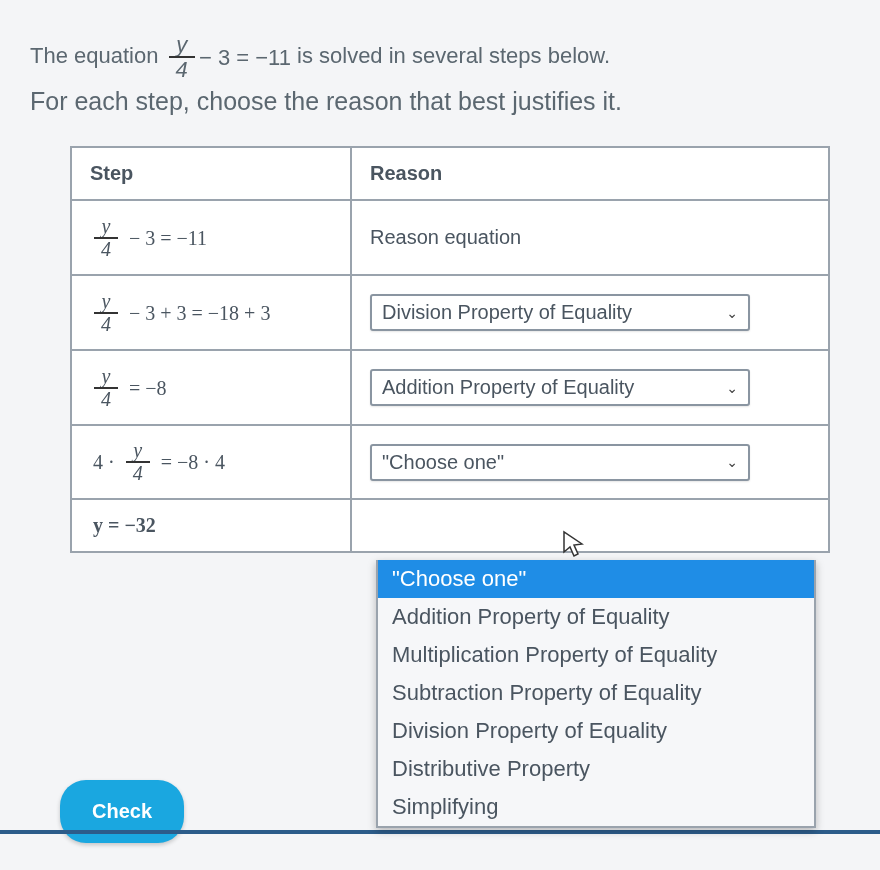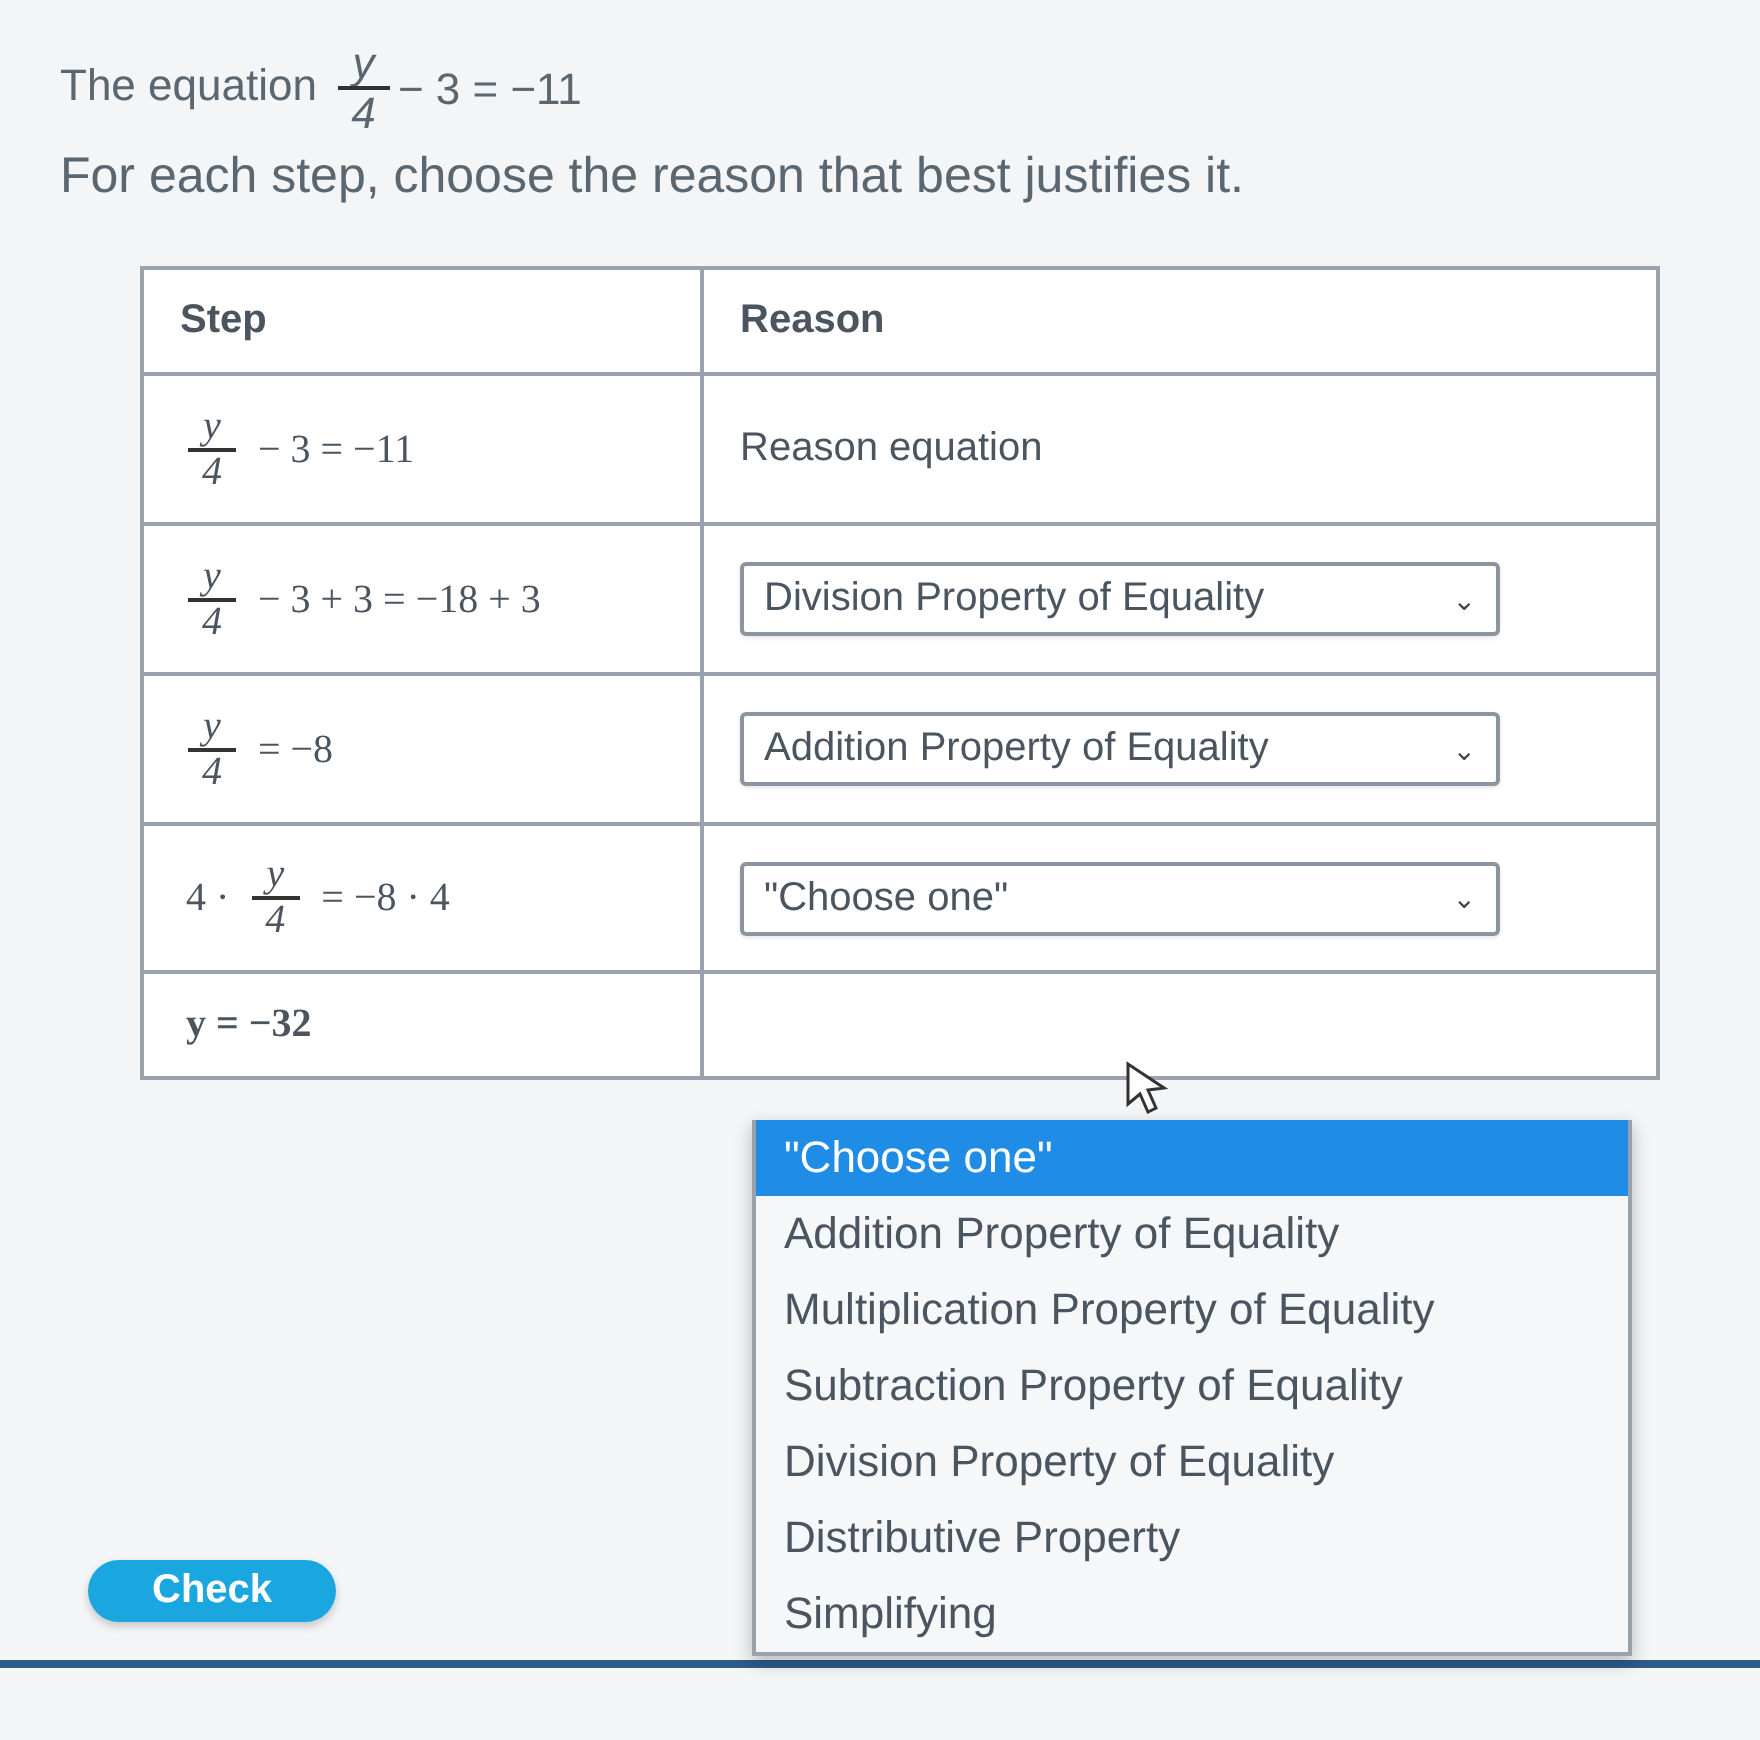--- a/index.html
+++ b/index.html
@@ -11,20 +11,21 @@
     font-family: Verdana, Geneva, sans-serif;
     background: #f4f5f7;
     color: #4a5560;
     position: relative;
   }
   .intro {
     font-size: 22px;
     line-height: 1.6;
     color: #5b6770;
     margin-bottom: 6px;
+    margin-top: 13px;
   }
   .intro .eq { display: inline-flex; align-items: center; vertical-align: middle; }
   .frac {
     display: inline-flex;
     flex-direction: column;
     align-items: center;
     vertical-align: middle;
     font-style: italic;
     line-height: 1.05;
     margin: 0 4px;
@@ -88,27 +89,27 @@
     font-size: 22px;
     color: #4a5560;
     cursor: pointer;
   }
   .dropdown .opt.selected {
     background: #1f8de6;
     color: #fff;
   }
   .check-btn {
     position: absolute;
-    left: 44px;
+    left: 60px;
     top: 780px;
     background: #1aa7e0;
     color: #fff;
     border: none;
     border-radius: 26px;
-    padding: 4px 32px;
+    padding: 20px 32px;
     font-size: 20px;
     font-weight: bold;
     cursor: pointer;
     box-shadow: 0 2px 4px rgba(0,0,0,0.2);
   }
   .rule {
     position: absolute;
     left: 0;
     right: 0;
     top: 830px;
@@ -128,20 +129,21 @@
 
 <div class="intro">
   <span>The equation </span>
   <span class="eq">
     <span class="frac">
       <span class="num">y</span>
       <span class="den">4</span>
     </span>
     <span> − 3 = −11</span>
   </span>
+  <span> is solved in several steps below.</span>
 </div>
 <div class="intro2">For each step, choose the reason that best justifies it.</div>
 
 <table class="steps">
   <thead>
     <tr>
       <th style="width:280px;">Step</th>
       <th>Reason</th>
     </tr>
   </thead>

